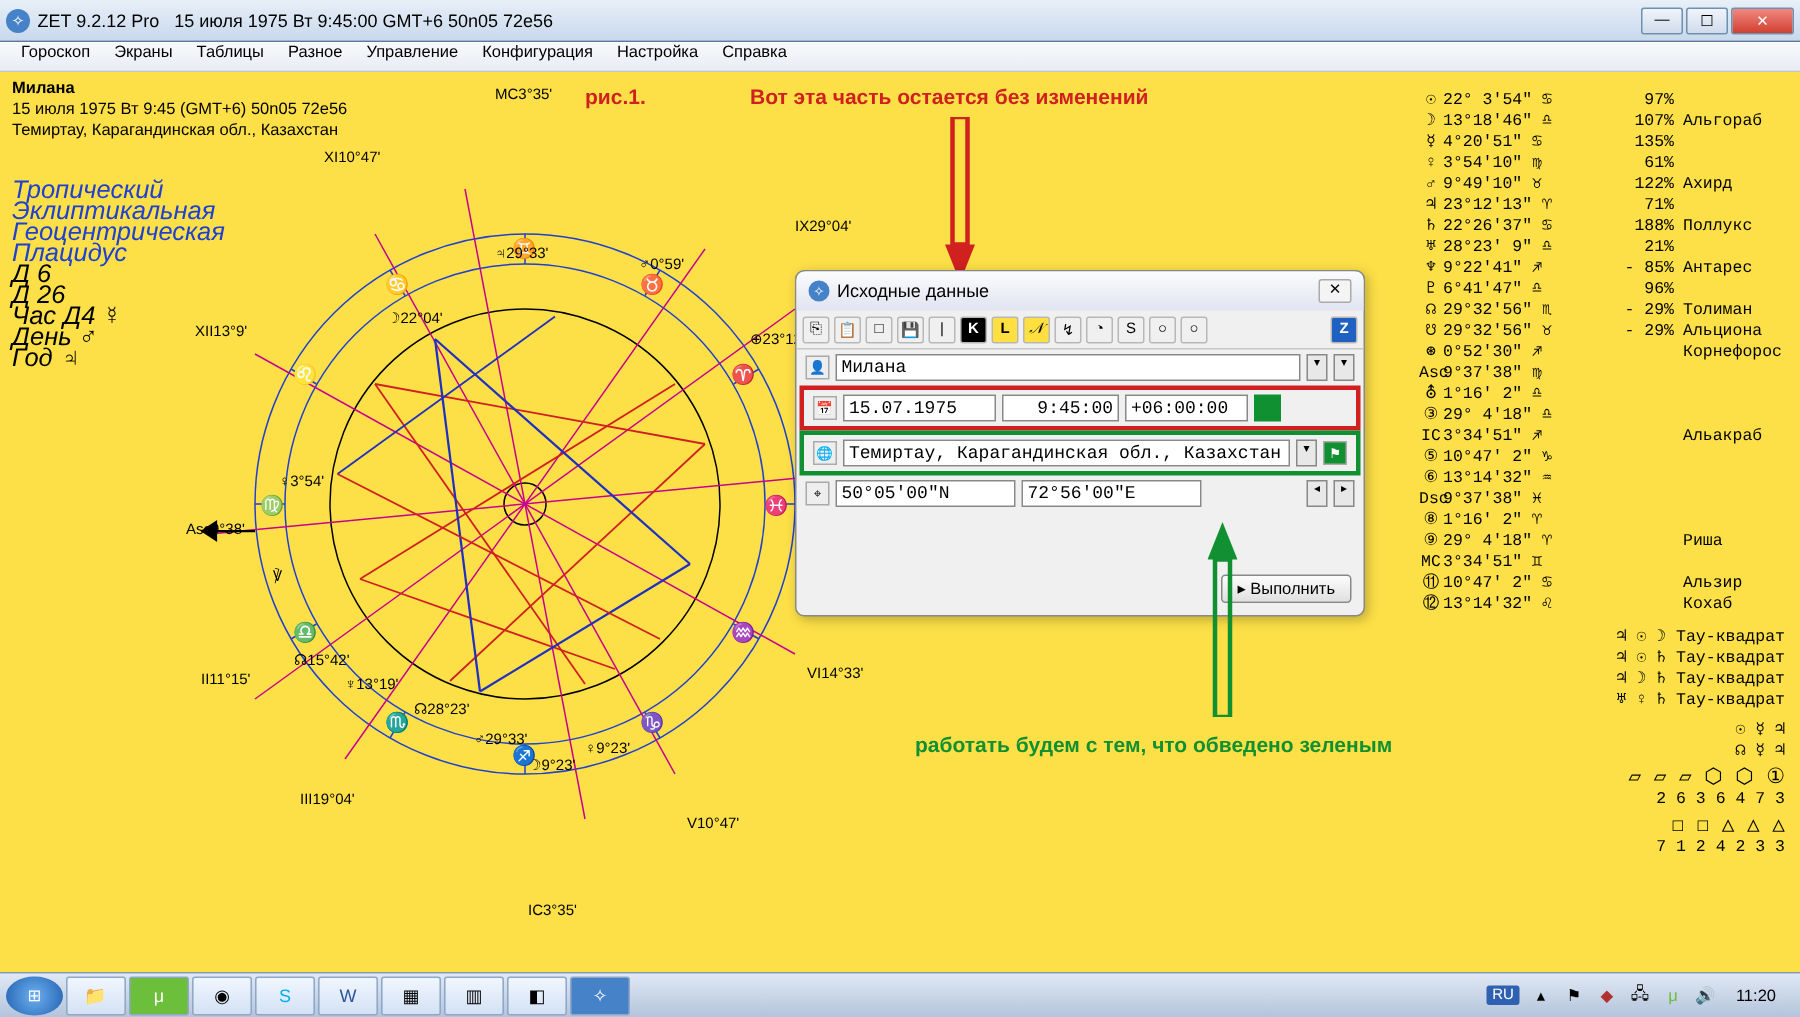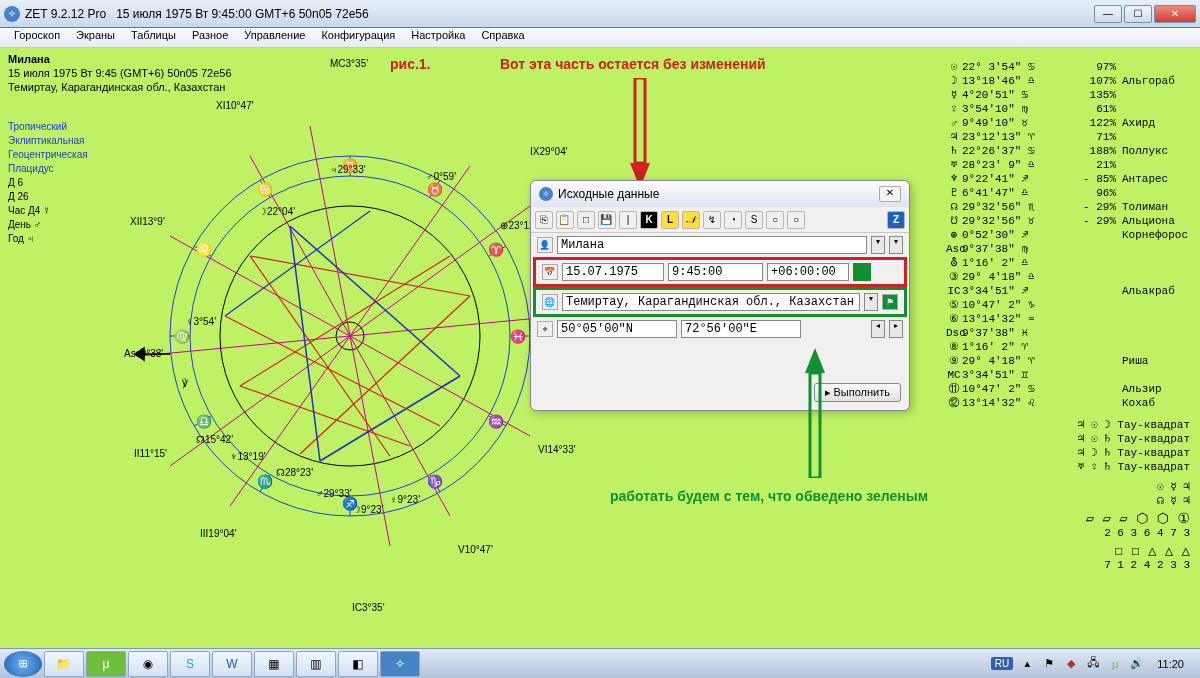--- a/index.html
+++ b/index.html
@@ -8,27 +8,27 @@
 .titlebar { height: 28px; background: linear-gradient(#e8f0f8, #c8d8ec); display: flex; align-items: center; padding: 0 4px; border-bottom: 1px solid #5a7aa0; }
 .titlebar-icon { width: 16px; height: 16px; background: #4682c8; border-radius: 50%; margin-right: 5px; display: inline-flex; align-items: center; justify-content: center; color: #fff; font-size: 10px; }
 .titlebar-text { flex: 1; color: #000; font-size: 12px; }
 .win-btns { display: flex; gap: 2px; }
 .win-btn { width: 28px; height: 18px; border: 1px solid #7090b0; border-radius: 2px; background: linear-gradient(#f0f4fa, #d0dcec); display: flex; align-items: center; justify-content: center; font-size: 10px; cursor: pointer; }
 .win-btn.close { background: linear-gradient(#f08880, #d04030); color: #fff; width: 42px; }
 
 .menubar { height: 20px; background: linear-gradient(#f8fafc, #e8ecf4); border-bottom: 1px solid #c0c8d4; display: flex; padding: 0 6px; }
 .menu-item { padding: 1px 8px; font-size: 11px; cursor: pointer; }
 
-.workspace { position: absolute; top: 48px; left: 0; right: 0; bottom: 30px; background: #bef264; }
+.workspace { position: absolute; top: 48px; left: 0; right: 0; bottom: 30px; background: #fde047; }
 
 .left-info { position: absolute; top: 4px; left: 8px; font-size: 11px; line-height: 14px; }
 .left-info .title { font-weight: bold; }
 .blue { color: #2040d0; }
 
-.extra-left { position: absolute; left: 8px; top: 72px; font-size: 10px; line-height: 14px; }
+.extra-left { position: absolute; left: 8px; top: 72px; font-size: 17px; line-height: 14px; font-style: italic; }
 
 .chart-area { position: absolute; top: 8px; left: 130px; width: 440px; height: 560px; }
 .chart-svg { position: absolute; top: 0; left: 0; }
 .chart-label { position: absolute; font-size: 10px; color: #000; white-space: nowrap; }
 
 .fig-label { position: absolute; top: 8px; left: 390px; color: #d02020; font-size: 14px; font-weight: bold; }
 .anno-red { position: absolute; top: 8px; left: 500px; color: #d02020; font-size: 14px; font-weight: bold; }
 .anno-green { position: absolute; top: 440px; left: 610px; color: #109030; font-size: 14px; font-weight: bold; }
 .arrow-red { position: absolute; top: 30px; left: 630px; width: 20px; height: 110px; }
 .arrow-green { position: absolute; top: 300px; left: 805px; width: 20px; height: 130px; }
@@ -240,21 +240,21 @@
     </div>
     <div class="dlg-row">
       <div class="dlg-icon">👤</div>
       <input class="dlg-input" style="flex: 1 1 0%;" value="Милана">
       <div class="dlg-dd">▾</div>
       <div class="dlg-dd">▾</div>
     </div>
     <div class="dlg-row highlight-red">
       <div class="dlg-icon">📅</div>
       <input class="dlg-input" style="width: 102px;" value="15.07.1975">
-      <input class="dlg-input" style="width: 95px;" value="9:45:00">
+      <input class="dlg-input" style="width: 78px; text-align: right;" value="9:45:00">
       <input class="dlg-input" style="width: 82px;" value="+06:00:00">
       <div class="green-square"></div>
     </div>
     <div class="dlg-row highlight-green">
       <div class="dlg-icon">🌐</div>
       <input class="dlg-input" style="flex: 1 1 0%;" value="Темиртау, Карагандинская обл., Казахстан">
       <div class="dlg-dd">▾</div>
       <div class="dlg-icon" style="background:#109030;color:#fff">⚑</div>
     </div>
     <div class="dlg-row">

